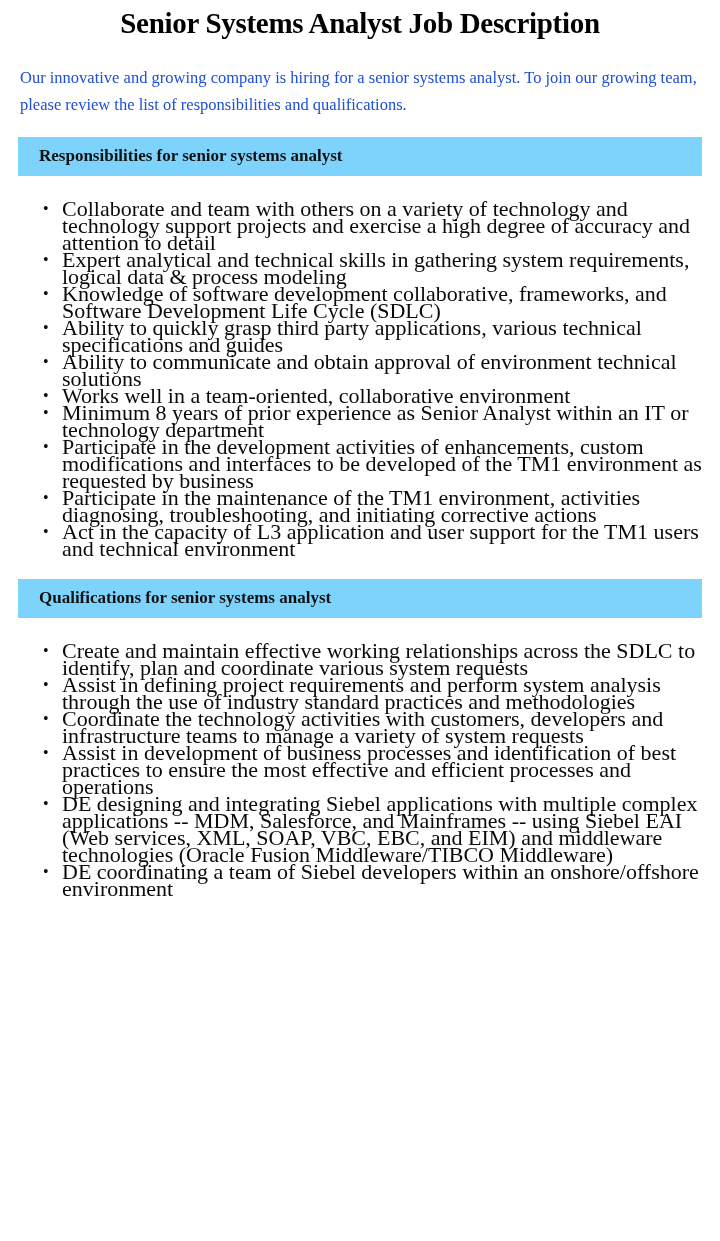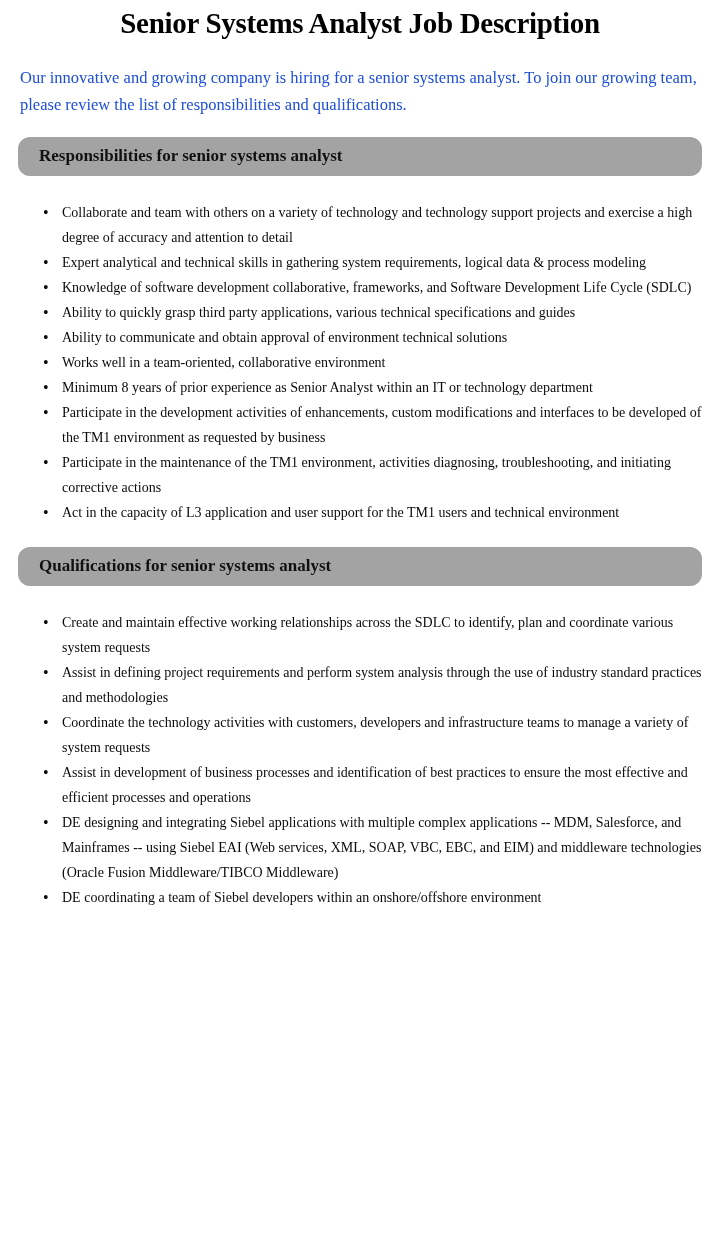--- a/index.html
+++ b/index.html
@@ -27,41 +27,40 @@
     margin: 0 0 24px 0;
     color: #000000;
   }
   p.intro {
     font-size: 16.5px;
     line-height: 27px;
     margin: 0 2px 19px 2px;
     color: #1d4ed8;
   }
   .section-bar {
-    background: #a3a3a3;
+    background: #7dd3fc;
     padding: 9px 21px 10px 21px;
     margin: 0;
-    border-radius: 12px;
   }
   .section-bar .bar-label {
     font-size: 17px;
     line-height: 20px;
     font-weight: 700;
     color: #111111;
   }
   ul.bullets {
     list-style: none;
     margin: 24px 0 22px 0;
     padding: 0 0 0 22px;
   }
   ul.bullets li {
     position: relative;
     padding-left: 22px;
-    font-size: 14px;
-    line-height: 25px;
+    font-size: 22px;
+    line-height: 17px;
     color: #0a0a0a;
   }
   ul.bullets li::before {
     content: "\2022";
     position: absolute;
     left: 3px;
     top: 0;
     font-size: 16px;
     color: #0a0a0a;
   }

